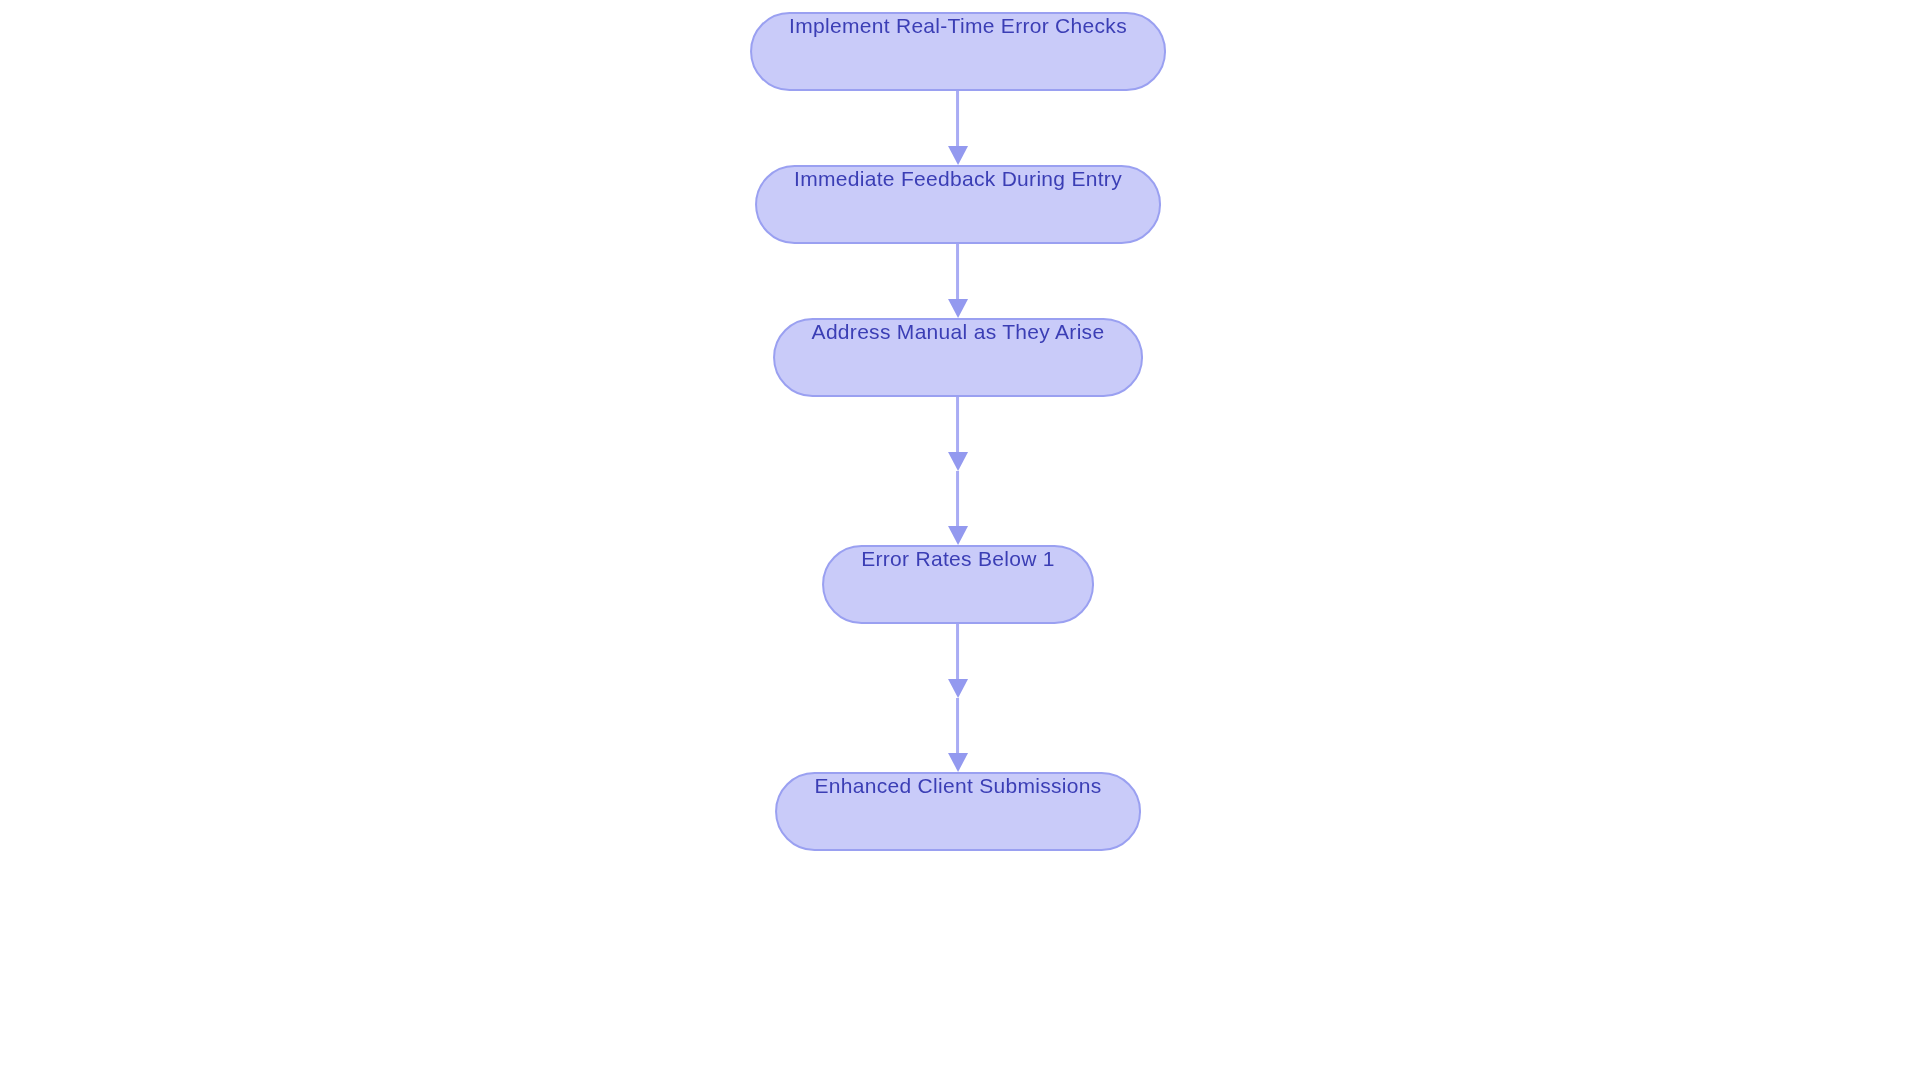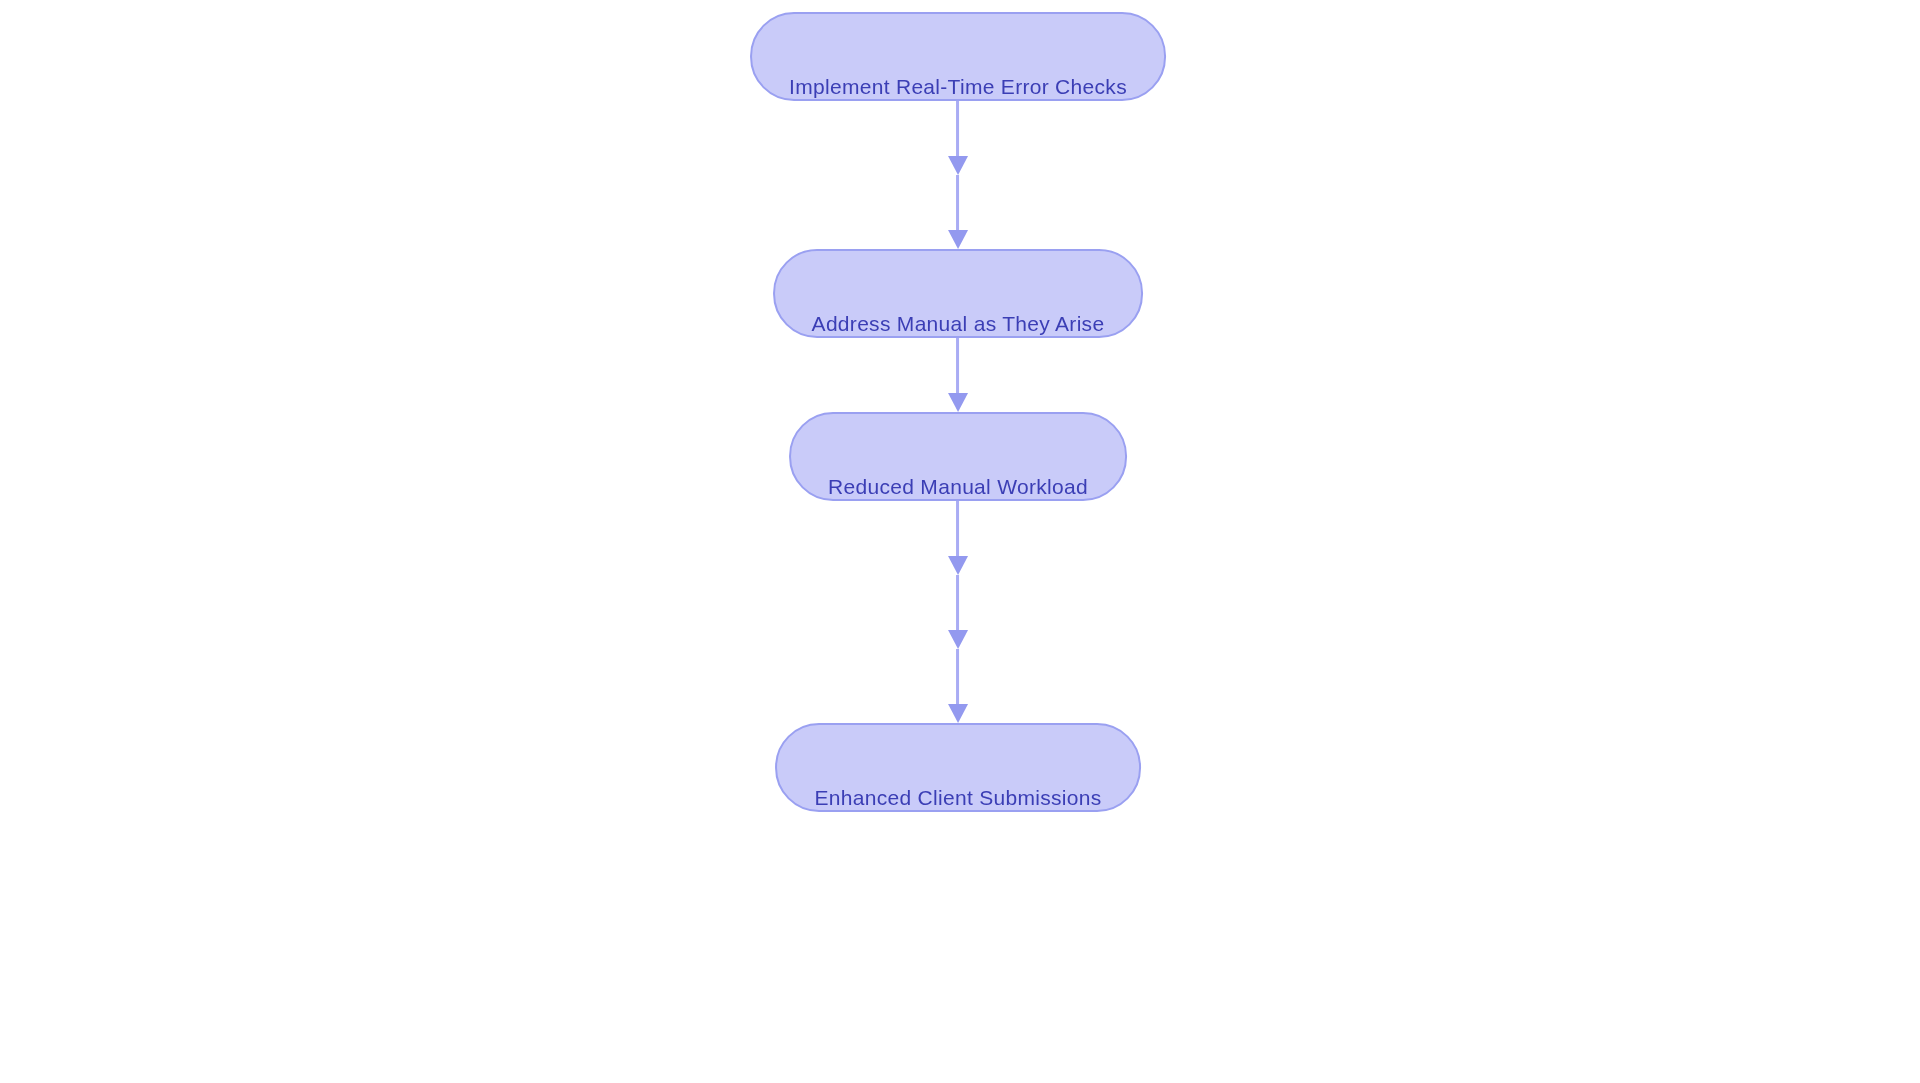--- a/index.html
+++ b/index.html
@@ -19,27 +19,27 @@
     position: absolute;
     top: 12px;
     left: 958px;
     transform: translateX(-50%);
     display: flex;
     flex-direction: column;
     align-items: center;
   }
   .node {
     box-sizing: border-box;
-    height: 89px;
+    height: 79px;
     border-radius: 44px;
     background: var(--node-fill, #c9cbf9);
     border: 2px solid var(--node-border, #9aa0f1);
     color: var(--node-text, #3b3eb5);
     display: flex;
-    align-items: flex-end;
+    align-items: flex-start;
     justify-content: center;
     padding: 0 37px;
     font-size: 21px;
     font-weight: 500;
     letter-spacing: 0.3px;
     white-space: nowrap;
   }
   .connector {
     height: 74px;
     width: 22px;
@@ -70,44 +70,47 @@
 
     <div class="node">
       <span>Implement Real-Time Error Checks</span>
     </div>
 
     <div class="connector">
       <div class="line"></div>
       <div class="head"></div>
     </div>
 
+    <div class="node">
+      <span>Immediate Feedback During Entry</span>
+    </div>
 
     <div class="connector">
       <div class="line"></div>
       <div class="head"></div>
     </div>
 
     <div class="node">
       <span>Address Manual as They Arise</span>
     </div>
 
     <div class="connector">
       <div class="line"></div>
       <div class="head"></div>
     </div>
 
-    <div class="node">
-      <span>Reduced Manual Workload</span>
-    </div>
 
     <div class="connector">
       <div class="line"></div>
       <div class="head"></div>
     </div>
 
+    <div class="node">
+      <span>Error Rates Below 1</span>
+    </div>
 
     <div class="connector">
       <div class="line"></div>
       <div class="head"></div>
     </div>
 
 
     <div class="connector">
       <div class="line"></div>
       <div class="head"></div>

